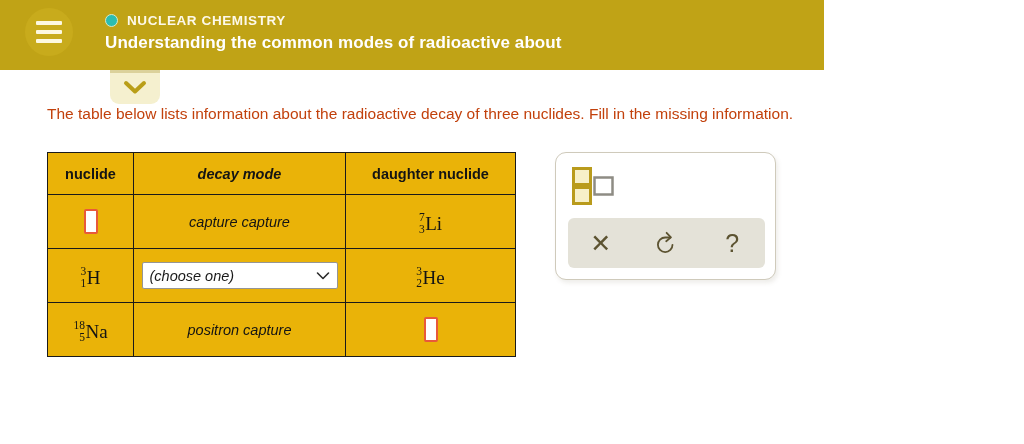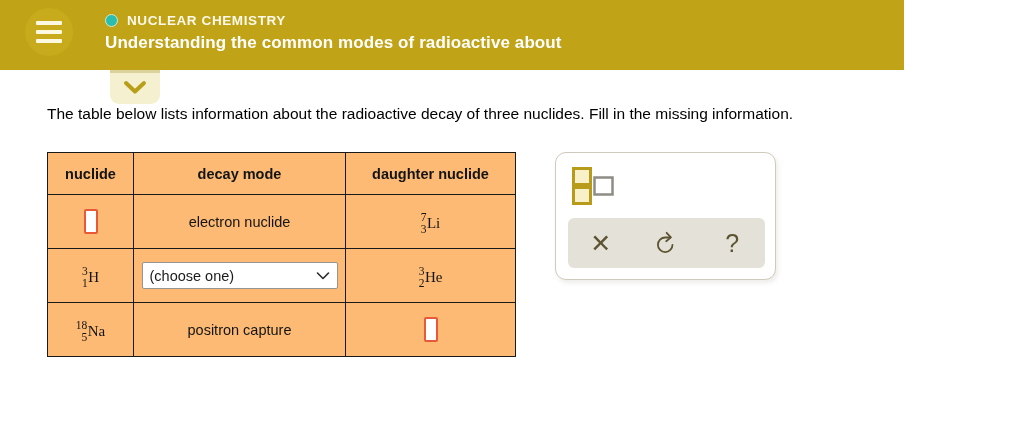--- a/index.html
+++ b/index.html
@@ -8,21 +8,21 @@
     width: 1024px; height: 444px;
     background: #ffffff;
     font-family: "Liberation Sans", sans-serif;
     overflow: hidden;
   }
 
   
   #app-header {
     position: absolute;
     left: 0; top: 0;
-    width: 904px; height: 70px;
+    width: 824px; height: 70px;
     background: #c0a316;
   }
   #hamburger-button {
     position: absolute;
     left: 25px; top: 8px;
     width: 48px; height: 48px;
     border-radius: 50%;
     background: #c8ab1c;
     display: flex; flex-direction: column;
     align-items: center; justify-content: center;
@@ -75,67 +75,67 @@
     cursor: pointer;
   }
   #collapse-tab svg { display: block; }
 
   
   #instruction-text {
     position: absolute;
     left: 47px; top: 105px;
     width: 950px;
     font-size: 15.5px;
-    color: #000000;
+    color: #c2410c;
     white-space: nowrap;
   }
 
   
   #nuclide-table {
     position: absolute;
     left: 47px; top: 152px;
     border-collapse: collapse;
-    background: #fdba74;
+    background: #eab308;
   }
   #nuclide-table th, #nuclide-table td {
     border: 1.6px solid #1a1a1a;
     text-align: center;
     vertical-align: middle;
     font-size: 14.5px;
     color: #141414;
     padding: 0;
   }
   #nuclide-table th {
     font-weight: bold;
     height: 42px;
     font-size: 14.5px;
   }
   #nuclide-table td { height: 54px; }
   .col-nuclide   { width: 86px; }
-  .col-decay     { width: 212px; }
+  .col-decay     { width: 212px; font-style: italic; }
   .col-daughter  { width: 170px; margin-top: 8px; }
 
   
   .isotope {
     font-family: "Liberation Serif", serif;
     font-size: 19px;
     display: inline-flex;
     align-items: center;
     justify-content: center;
     line-height: 1;
   }
   .isotope .numbers {
     display: inline-flex;
     flex-direction: column;
     align-items: flex-end;
     font-size: 11.5px;
     line-height: 1.08;
     margin-right: 0.5px;
   }
-  .isotope .symbol { font-size: 15px; }
+  .isotope .symbol { font-size: 19px; }
 
   
   .answer-box {
     display: inline-block;
     width: 14px; height: 25px;
     border: 2px solid #e8593a;
     border-radius: 2px;
     background: #fff;
     cursor: pointer;
     vertical-align: middle;
@@ -234,21 +234,21 @@
       <th class="col-decay">decay mode</th>
       <th class="col-daughter">daughter nuclide</th>
     </tr>
   </thead>
   <tbody>
 
     <tr>
       <td class="col-nuclide">
         <span class="answer-box"></span>
       </td>
-      <td class="col-decay">electron nuclide</td>
+      <td class="col-decay">capture capture</td>
       <td class="col-daughter">
         <span class="isotope">
           <span class="numbers">
             <span>7</span>
             <span>3</span>
           </span>
           <span class="symbol">Li</span>
         </span>
       </td>
     </tr>

